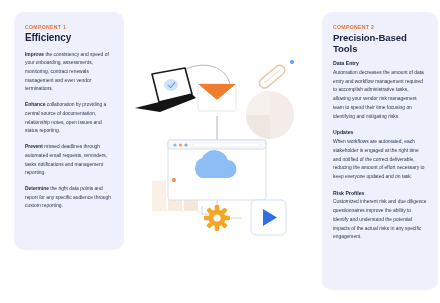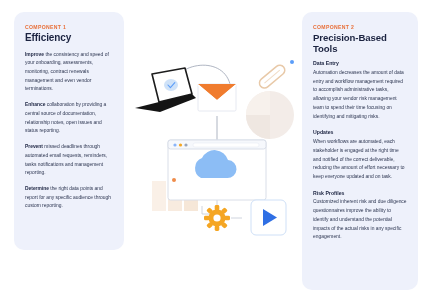--- a/index.html
+++ b/index.html
@@ -30,21 +30,21 @@
     box-sizing: border-box;
     padding: 12px 11px 14px 11px;
   }
   .panel-left {
     left: 14px;
     top: 12px;
     width: 110px;
     min-height: 238px;
   }
   .panel-right {
-    left: 302px;
+    left: 322px;
     top: 12px;
     width: 116px;
     min-height: 278px;
   }
 
   .eyebrow {
     color: #e8703a;
     font-size: 5.1px;
     font-weight: bold;
     letter-spacing: 0.35px;

